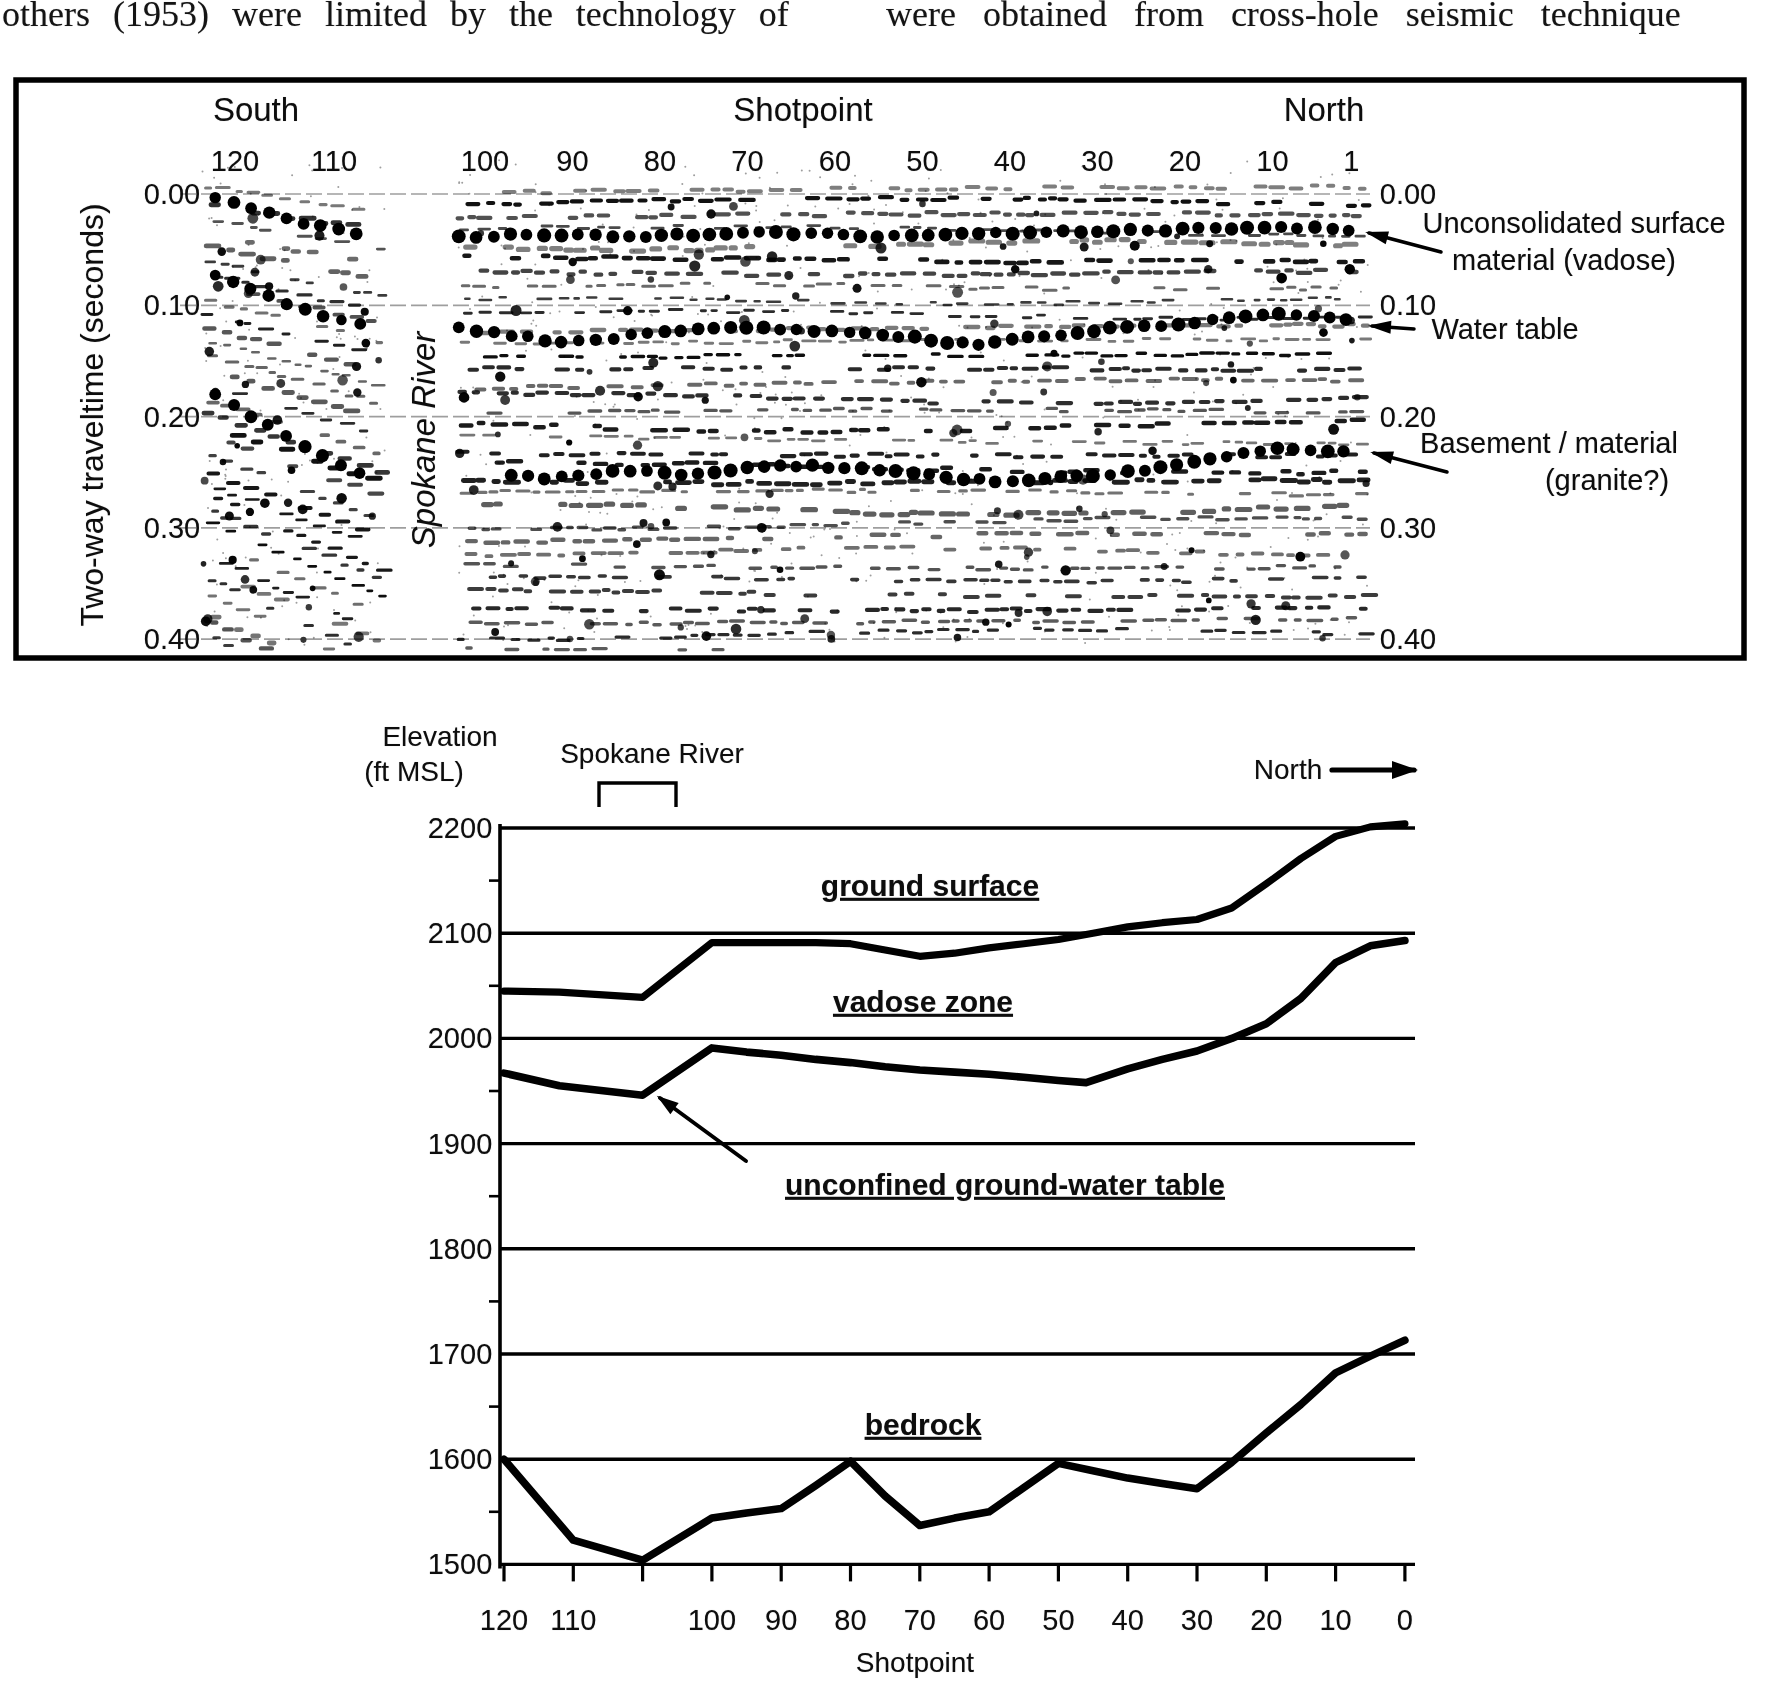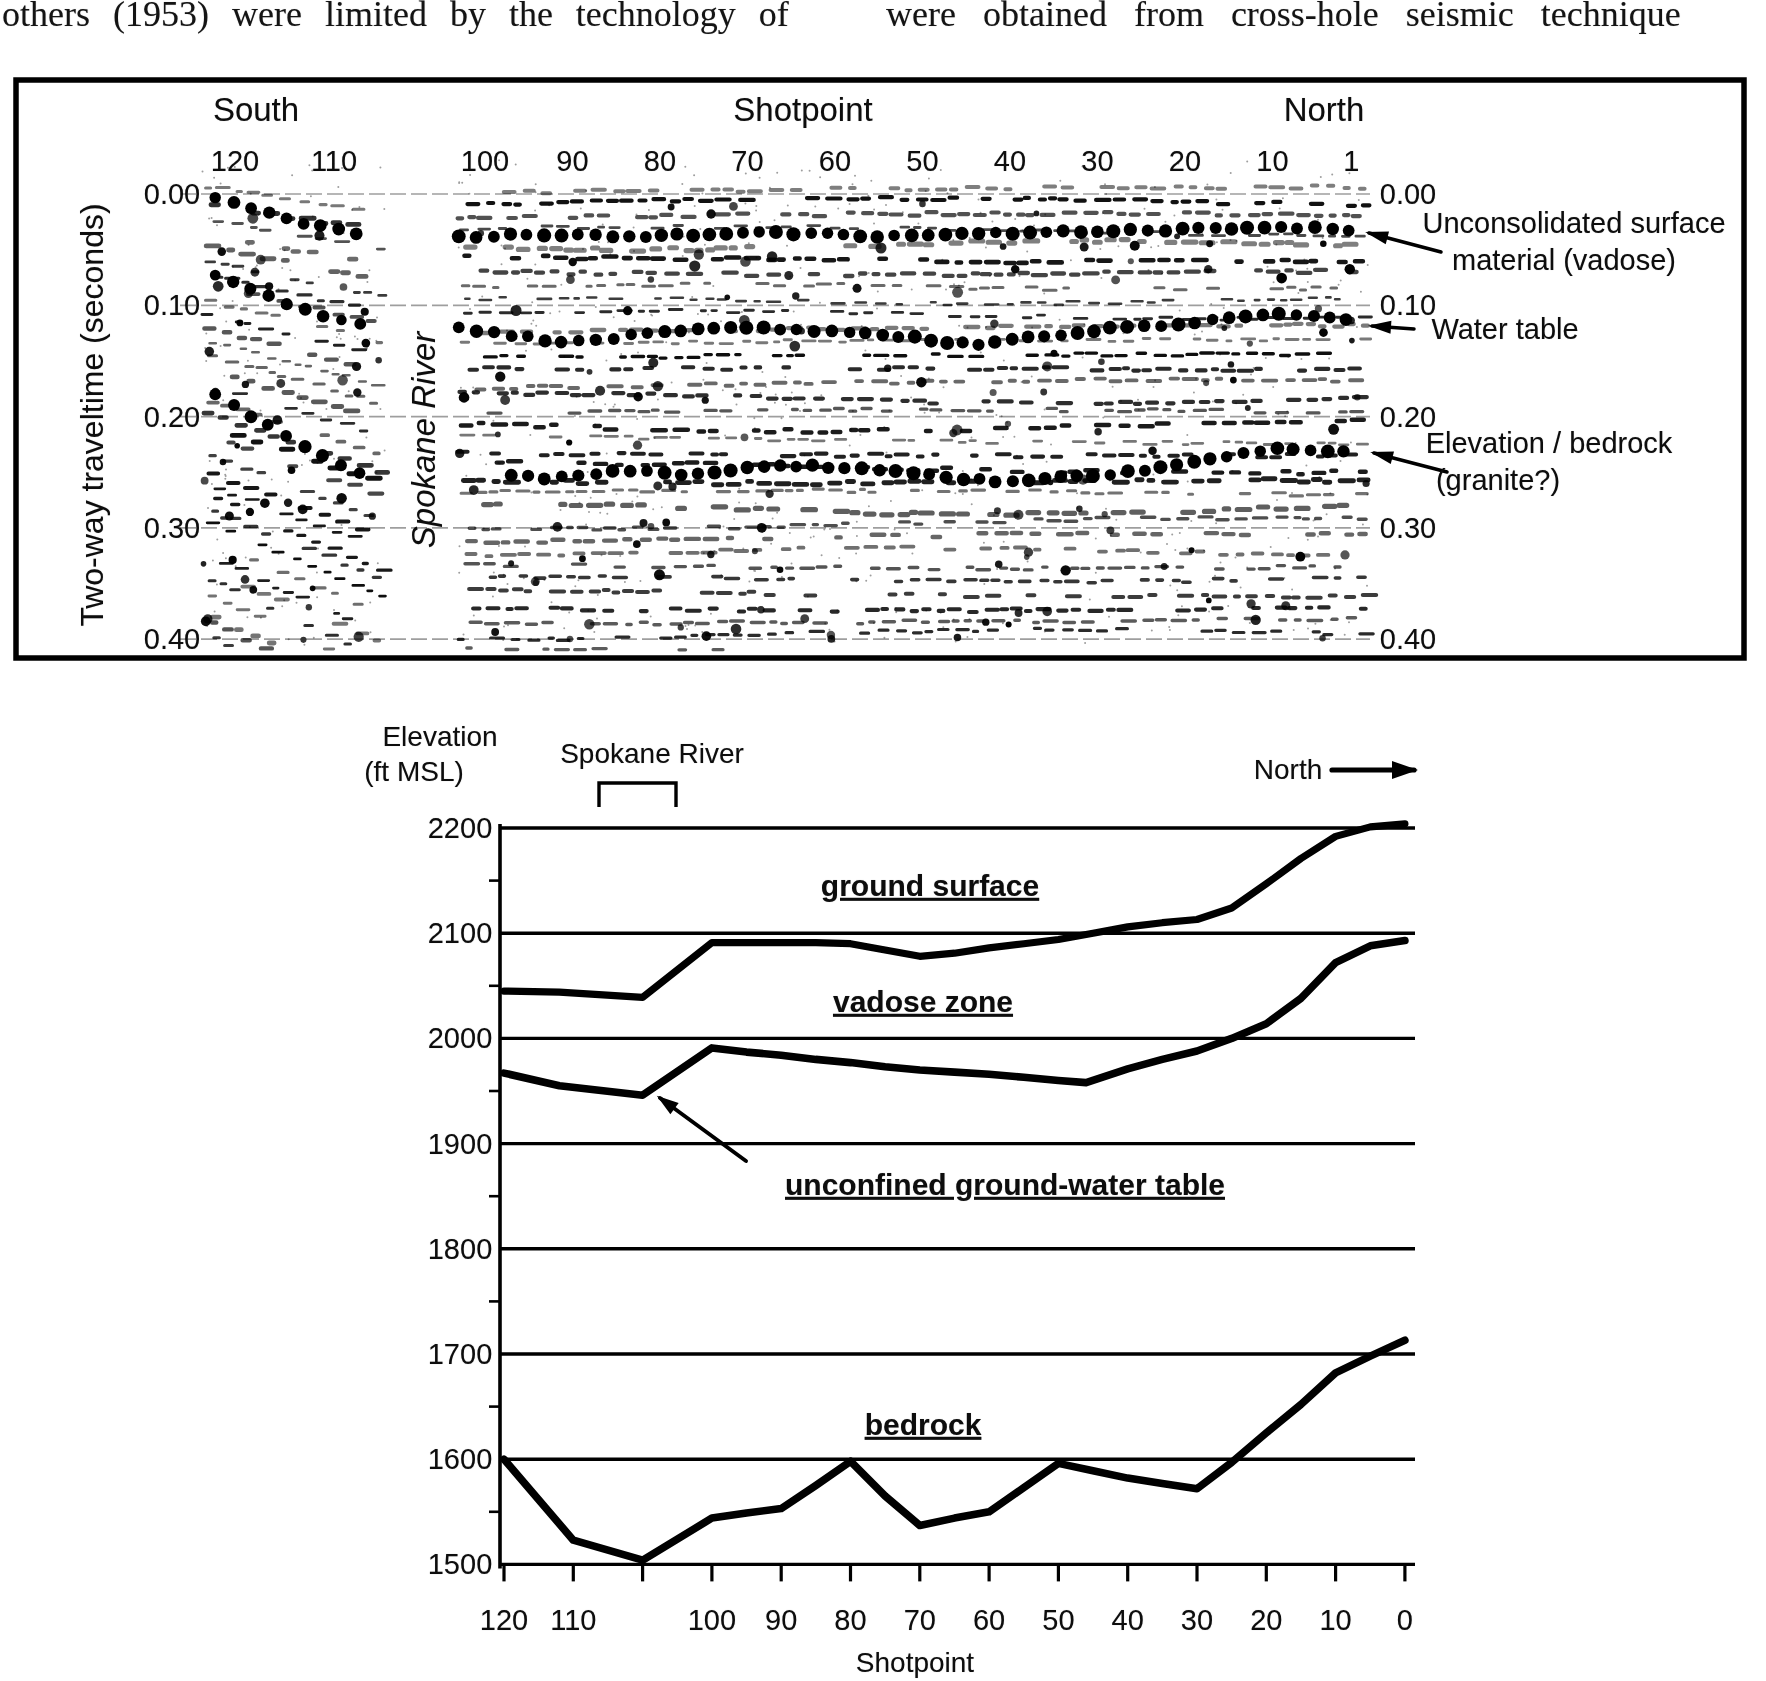--- a/index.html
+++ b/index.html
@@ -15,21 +15,21 @@
   .f28{font-size:28px;} .f29{font-size:29px;} .f30{font-size:30px;text-decoration:underline;}
   .f33{font-size:33px;} .bold{font-weight:bold;}
   .vert{transform:translate(-50%,-50%) rotate(-90deg);}
   .ital{font-style:italic;}
   
   .south1{left:256px;top:110px}   .shotpt1{left:803px;top:110px}  .north1{left:1324px;top:110px}
   .ytitle1{left:92px;top:415px;font-size:32px;}
   .river1{left:424px;top:440px;font-size:33px;}
   .annS1{left:1574px;top:224px}  .annS2{left:1564px;top:261px}
   .annW{left:1505px;top:330px}
-  .annB1{left:1549px;top:444px}  .annB2{left:1498px;top:481px}
+  .annB1{left:1549px;top:444px}  .annB2{left:1607px;top:481px}
   
   .elev1{left:440px;top:737px}   .elev2{left:414px;top:772px}
   .river2{left:652px;top:754px}  .north2{left:1288px;top:770px}
   .gs{left:930px;top:886px}      .vz{left:923px;top:1002px}
   .ugwt{left:1005px;top:1185px}  .br{left:923px;top:1425px}
   .sp2{left:915px;top:1663px}
   .tick{position:absolute;white-space:nowrap;transform:translate(-50%,-50%);
         text-shadow:0 0 1px rgba(0,0,0,.28);color:#0d0d0d;}
 </style>
 </head>
@@ -559,21 +559,21 @@
 
 <div>
   <span class="lb f33 south1">South</span>
   <span class="lb f33 shotpt1">Shotpoint</span>
   <span class="lb f33 north1">North</span>
   <span class="lb vert ytitle1">Two-way traveltime (seconds)</span>
   <span class="lb vert ital river1">Spokane River</span>
   <span class="lb f29 annS1">Unconsolidated surface</span>
   <span class="lb f29 annS2">material (vadose)</span>
   <span class="lb f29 annW">Water table</span>
-  <span class="lb f29 annB1">Elevation / bedrock</span>
+  <span class="lb f29 annB1">Basement / material</span>
   <span class="lb f29 annB2">(granite?)</span>
   <span id="f1-ticks"><span class="tick f29" style="left: 235px; top: 161px;">120</span><span class="tick f29" style="left: 334px; top: 161px;">110</span><span class="tick f29" style="left: 485px; top: 161px;">100</span><span class="tick f29" style="left: 572.5px; top: 161px;">90</span><span class="tick f29" style="left: 660px; top: 161px;">80</span><span class="tick f29" style="left: 747.5px; top: 161px;">70</span><span class="tick f29" style="left: 835px; top: 161px;">60</span><span class="tick f29" style="left: 922.5px; top: 161px;">50</span><span class="tick f29" style="left: 1010px; top: 161px;">40</span><span class="tick f29" style="left: 1097.5px; top: 161px;">30</span><span class="tick f29" style="left: 1185px; top: 161px;">20</span><span class="tick f29" style="left: 1272.5px; top: 161px;">10</span><span class="tick f29" style="left: 1351.25px; top: 161px;">1</span><span class="tick f29" style="left: 172px; top: 194px;">0.00</span><span class="tick f29" style="left: 172px; top: 305.3px;">0.10</span><span class="tick f29" style="left: 172px; top: 416.6px;">0.20</span><span class="tick f29" style="left: 172px; top: 527.9px;">0.30</span><span class="tick f29" style="left: 172px; top: 639.2px;">0.40</span><span class="tick f29" style="left: 1408px; top: 194px;">0.00</span><span class="tick f29" style="left: 1408px; top: 305.3px;">0.10</span><span class="tick f29" style="left: 1408px; top: 416.6px;">0.20</span><span class="tick f29" style="left: 1408px; top: 527.9px;">0.30</span><span class="tick f29" style="left: 1408px; top: 639.2px;">0.40</span></span>
 </div>
 
 <div>
   <span class="lb f28 elev1">Elevation</span>
   <span class="lb f28 elev2">(ft MSL)</span>
   <span class="lb f28 river2">Spokane River</span>
   <span class="lb f28 north2">North</span>
   <span class="lb f30 bold gs">ground surface</span>

